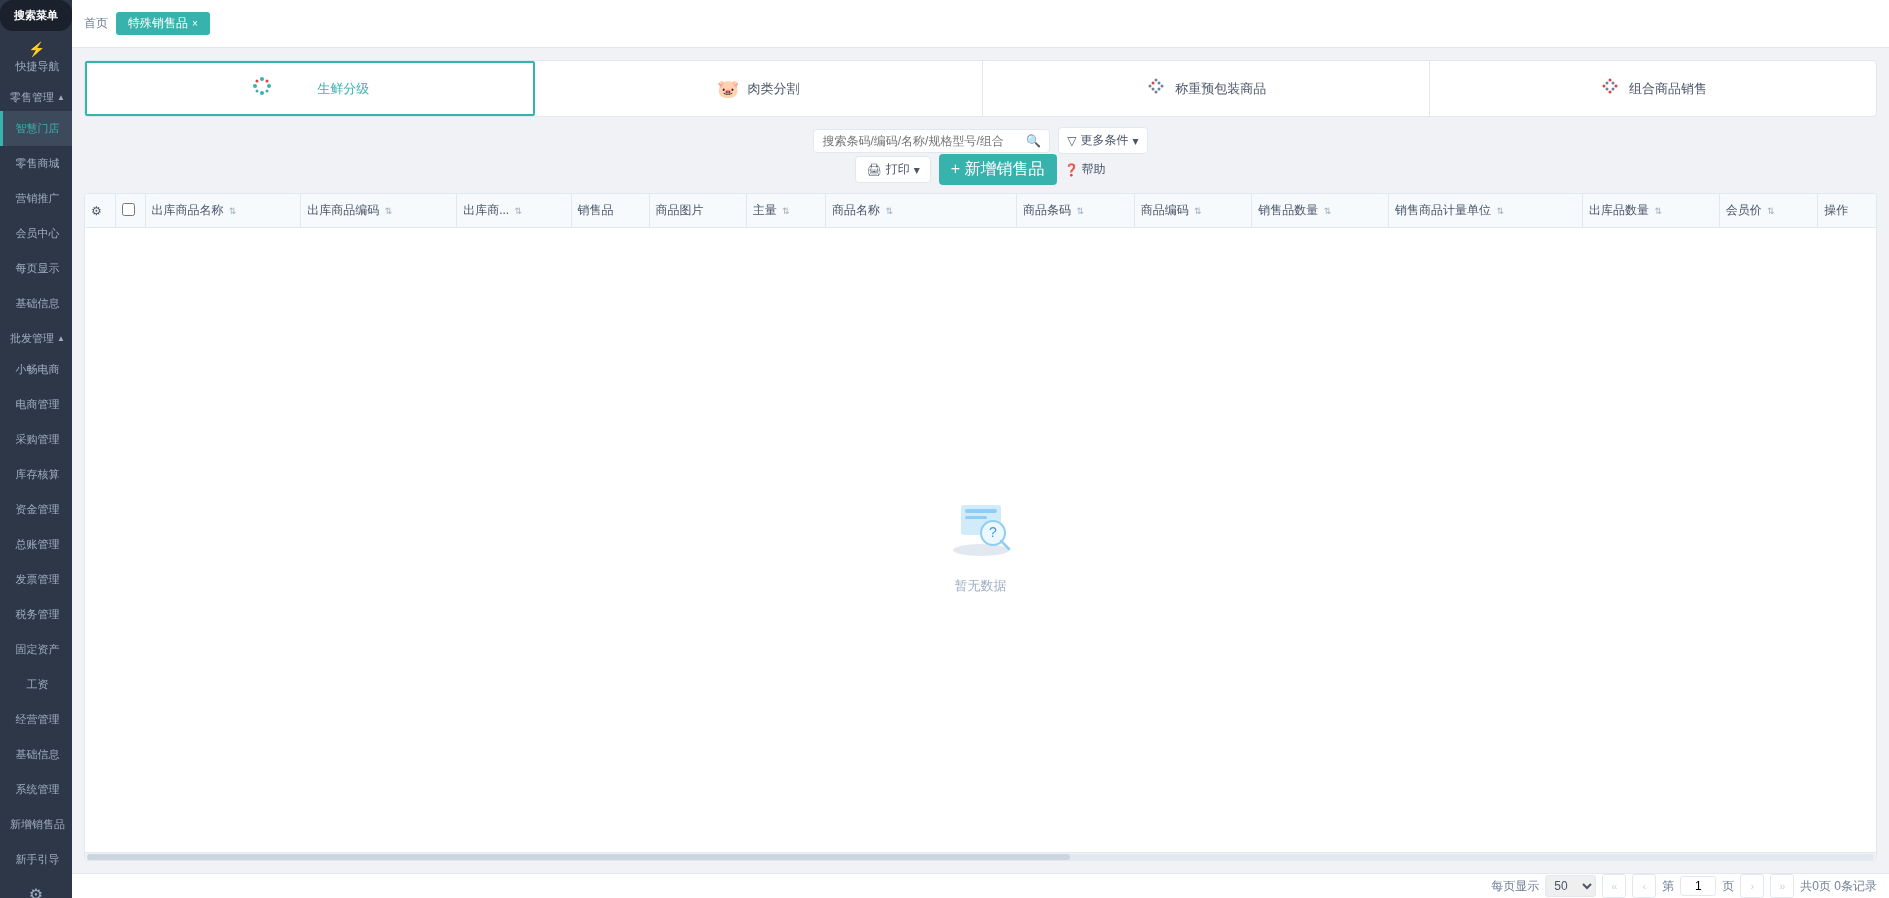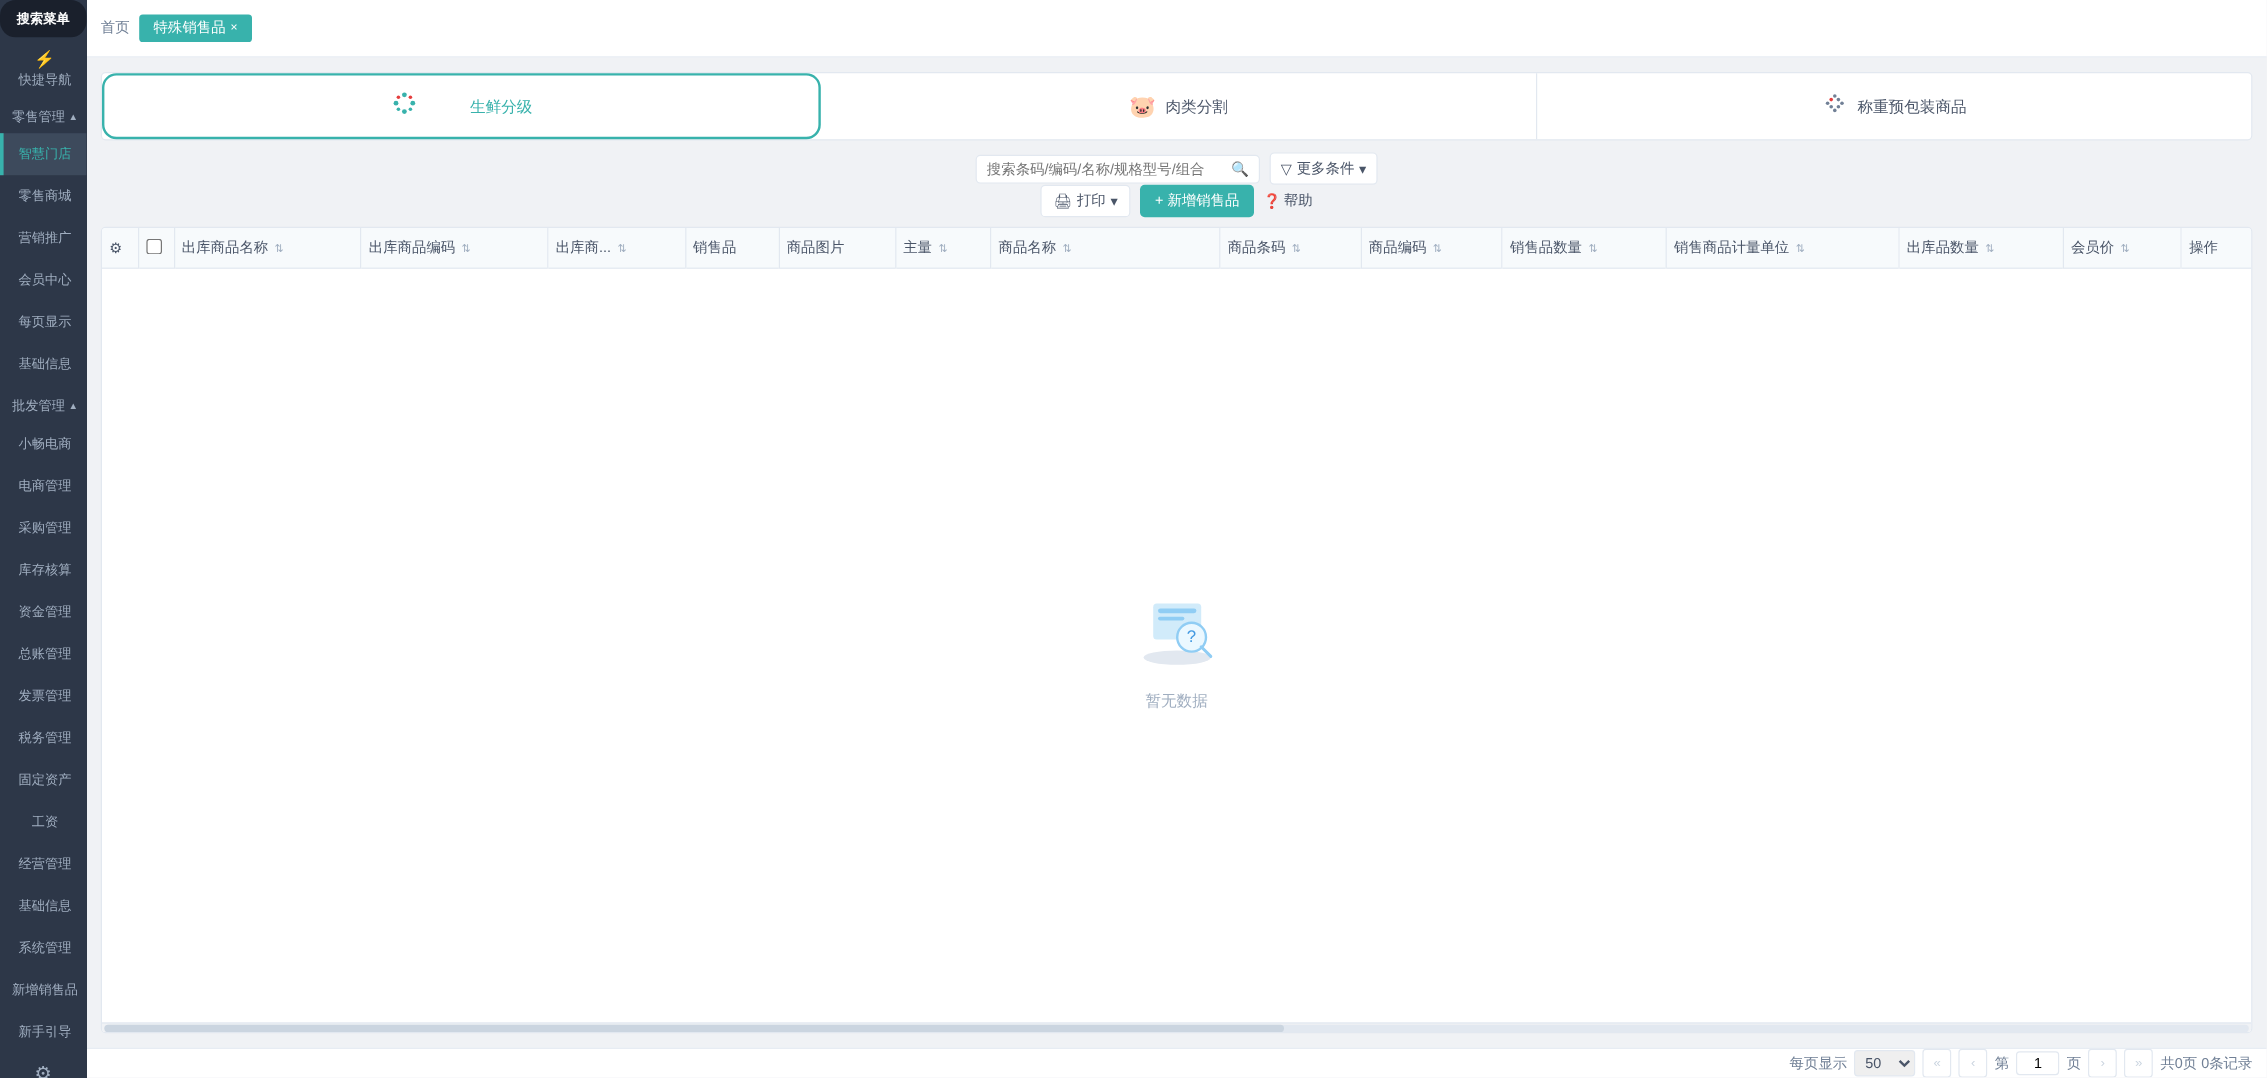--- a/index.html
+++ b/index.html
@@ -131,21 +131,21 @@
       justify-content: center;
       gap: 8px;
       cursor: pointer;
       border-right: 1px solid #e2e8f0;
       font-size: 13px;
       color: #4a5568;
     }
     .cat-tab:last-child { border-right: none; }
     .cat-tab.active {
       border: 2px solid #38b2ac;
-      border-radius: 12px;
+      border-radius: 2px;
       color: #38b2ac;
       gap: 44px;
     }
     .cat-tab .cat-icon { font-size: 18px; }
 
     
     .toolbar {
       display: flex;
       align-items: center;
       justify-content: space-between;
@@ -204,21 +204,21 @@
       font-size: 12px;
       color: #4a5568;
     }
     .add-btn {
       background: #38b2ac;
       color: #fff;
       border: none;
       border-radius: 4px;
       padding: 5px 12px;
       cursor: pointer;
-      font-size: 12px;
+      font-size: 16px;
       display: flex;
       align-items: center;
       gap: 4px;
     }
     .help-btn {
       display: flex;
       align-items: center;
       gap: 2px;
       font-size: 12px;
       color: #4a5568;
@@ -474,20 +474,35 @@
             <circle cx="17" cy="11" r="1.5" fill="#718096"></circle>
             <circle cx="11" cy="17" r="1.5" fill="#718096"></circle>
             <circle cx="8" cy="8" r="1.5" fill="#e53e3e"></circle>
             <circle cx="14" cy="8" r="1.5" fill="#718096"></circle>
             <circle cx="8" cy="14" r="1.5" fill="#718096"></circle>
             <circle cx="14" cy="14" r="1.5" fill="#718096"></circle>
           </svg>
         </span>
         <span>称重预包装商品</span>
       </div>
+      <div class="cat-tab">
+        <span class="cat-icon">
+          <svg width="22" height="22" viewBox="0 0 22 22" fill="none">
+            <circle cx="5" cy="11" r="1.5" fill="#e53e3e"></circle>
+            <circle cx="11" cy="5" r="1.5" fill="#e53e3e"></circle>
+            <circle cx="17" cy="11" r="1.5" fill="#e53e3e"></circle>
+            <circle cx="11" cy="17" r="1.5" fill="#e53e3e"></circle>
+            <circle cx="8" cy="8" r="1.5" fill="#718096"></circle>
+            <circle cx="14" cy="8" r="1.5" fill="#718096"></circle>
+            <circle cx="8" cy="14" r="1.5" fill="#718096"></circle>
+            <circle cx="14" cy="14" r="1.5" fill="#718096"></circle>
+          </svg>
+        </span>
+        <span>组合商品销售</span>
+      </div>
     </div>
 
     <div class="toolbar">
       <div class="toolbar-left">
         <div class="search-box">
           <input type="text" placeholder="搜索条码/编码/名称/规格型号/组合" style="">
           <span class="search-icon">🔍</span>
         </div>
         <div class="filter-btn">
           <span>▽</span>

